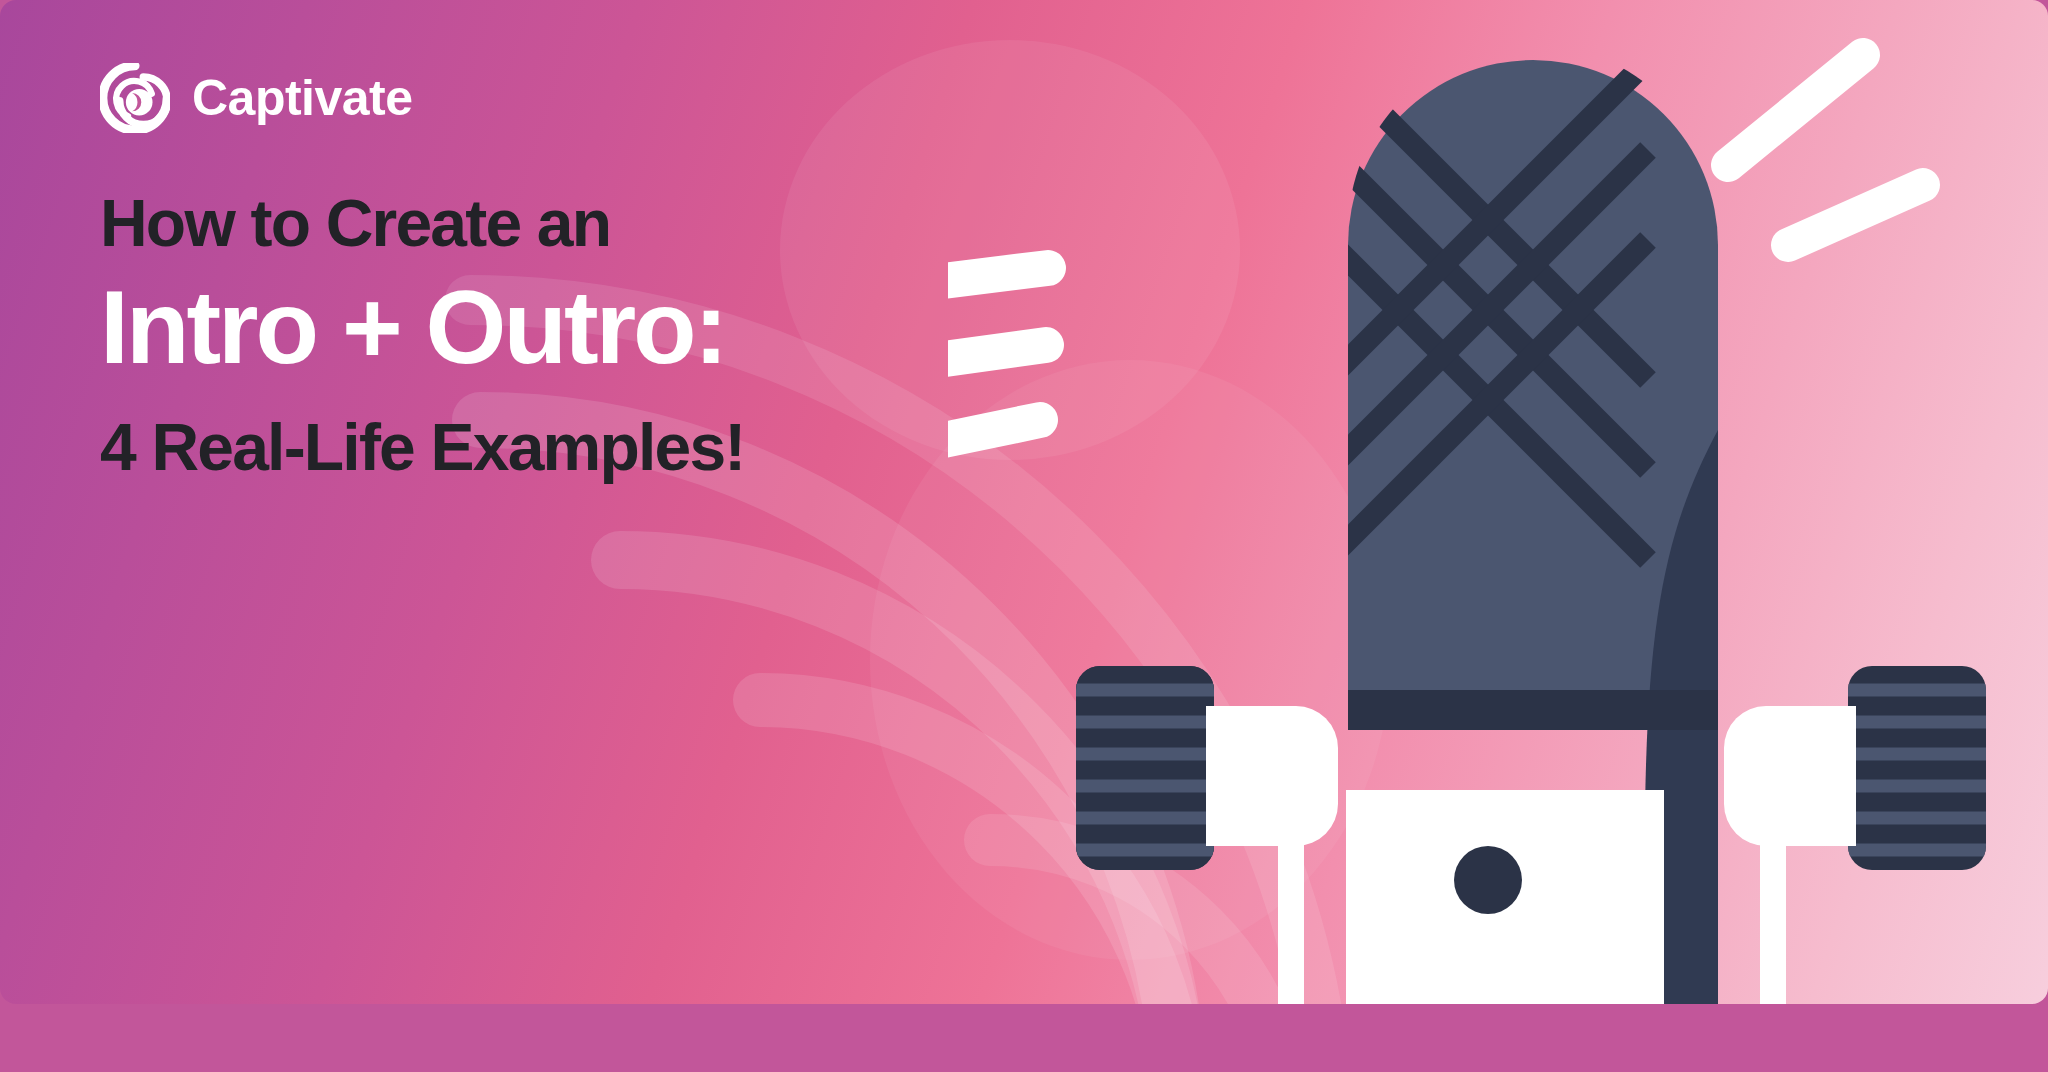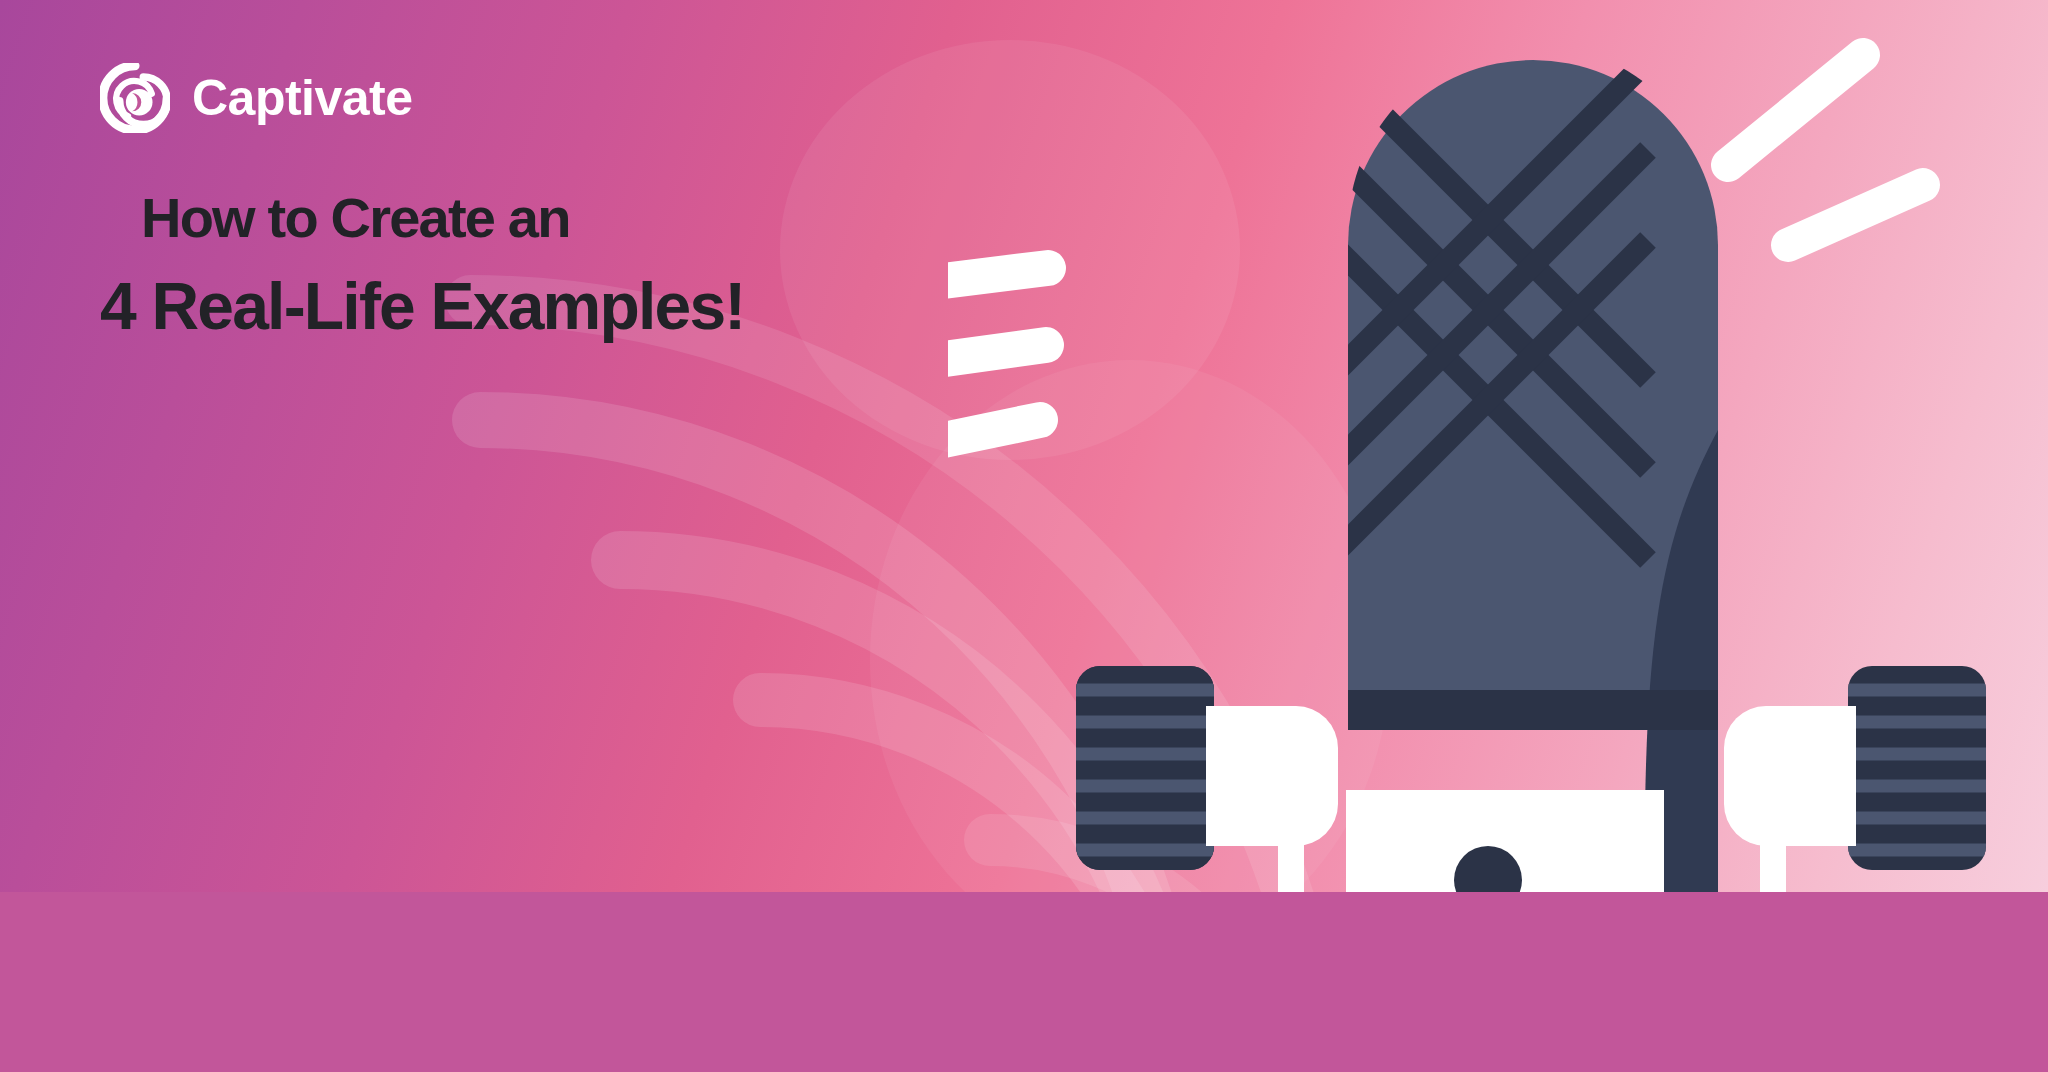--- a/index.html
+++ b/index.html
@@ -7,33 +7,34 @@
   html, body {
     width:2048px; height:1072px;
     overflow:hidden;
     font-family:"Liberation Sans", sans-serif;
     background:#c2569a;
   }
 
   .banner {
     position:relative;
     width:2048px;
-    height:892px;
+    height:1004px;
     overflow:hidden;
     background:
       linear-gradient(108deg,
         #a8479c 0%,
         #b94e9a 13%,
         #cc5596 27%,
         #e1608f 41%,
         #ee7397 55%,
         #f28fae 68%,
         #f4a7bf 80%,
         #f6bcce 90%,
         #f7cedd 100%);
+    border-radius: 16px;
   }
 
   
   .watermark {
     position:absolute;
     inset:0;
     width:2048px;
     height:1072px;
     pointer-events:none;
   }
@@ -60,26 +61,25 @@
 
   
   .headline {
     position:absolute;
     left:100px;
     top:188px;
     width:880px;
   }
   .kicker {
     color:#222227;
-    font-size:56px;
+    font-size:66px;
     font-weight:800;
     line-height:1.08;
     letter-spacing:-1.8px;
     white-space:nowrap;
-    margin-left:41px;
   }
   .big {
     color:#ffffff;
     font-size:104px;
     font-weight:800;
     line-height:1.17;
     letter-spacing:-3px;
     white-space:nowrap;
     margin-top:8px;
   }
@@ -143,20 +143,21 @@
 
       <circle cx="56" cy="56" r="19" fill="#ffffff"></circle>
       <path d="M46 43 a15 15 0 0 1 0 26 a13 13 0 0 0 0 -26 z" fill="#c2569a"></path>
     </svg>
     <span class="logo-word">Captivate</span>
   </div>
 
   <div class="headline">
     <div class="kicker">How to Create an</div>
     <div class="big">
+      <span class="big-line">Intro + Outro:</span>
     </div>
     <div class="subline">4 Real-Life Examples!</div>
   </div>
 
   <svg class="mic-art" viewBox="0 0 1100 1072" preserveAspectRatio="xMaxYMin slice" aria-hidden="true">
     <defs>
 
       <clipPath id="domeClip">
         <path d="M400 230 a185 185 0 0 1 370 0 L770 760 L400 760 Z"></path>
       </clipPath>

